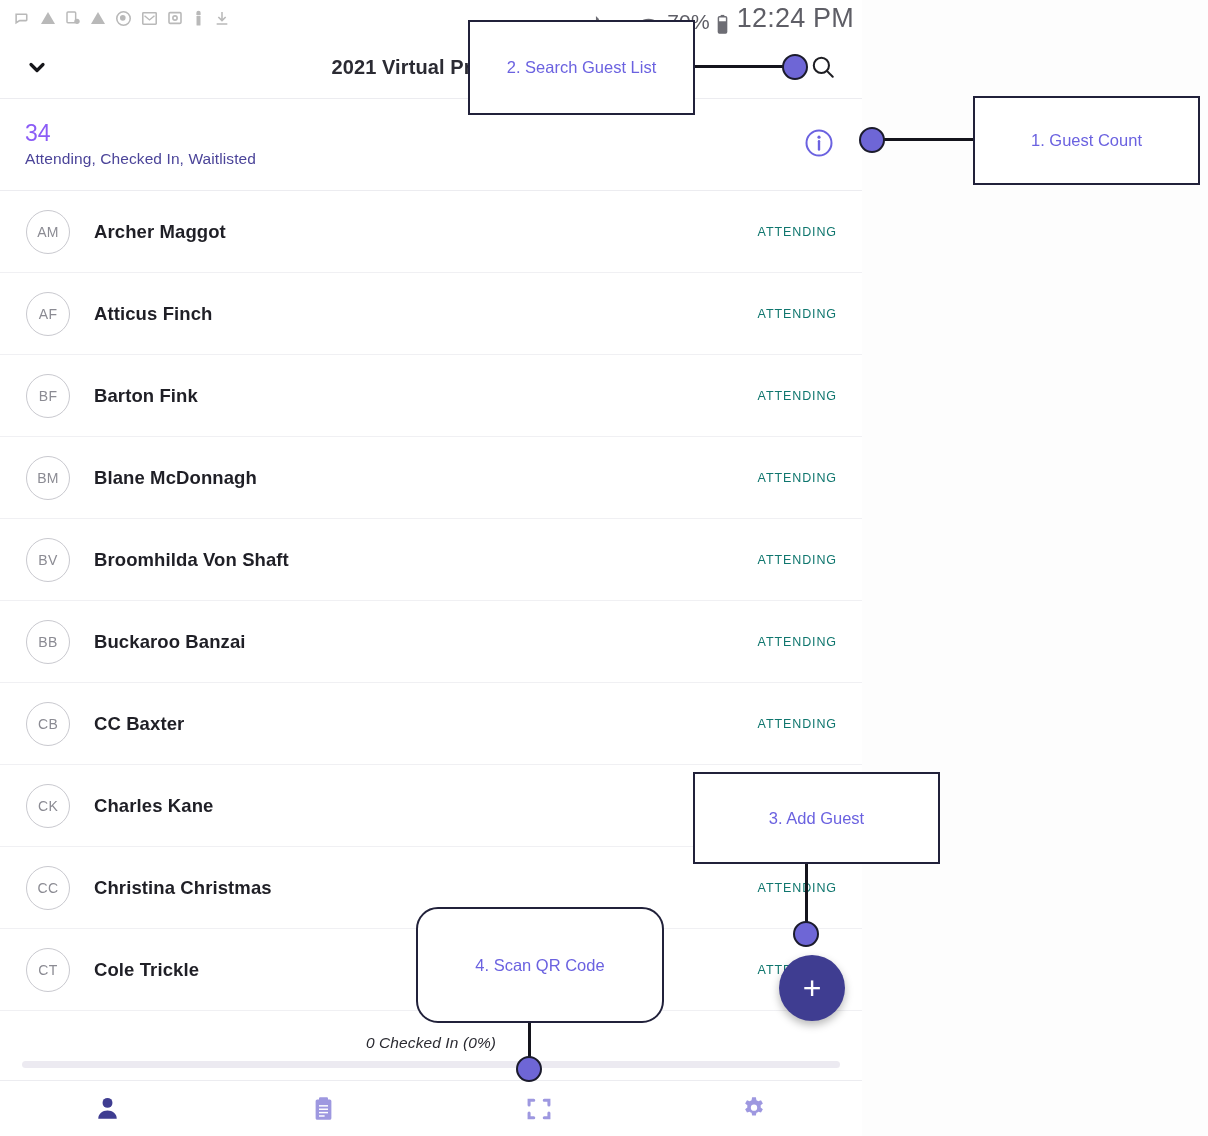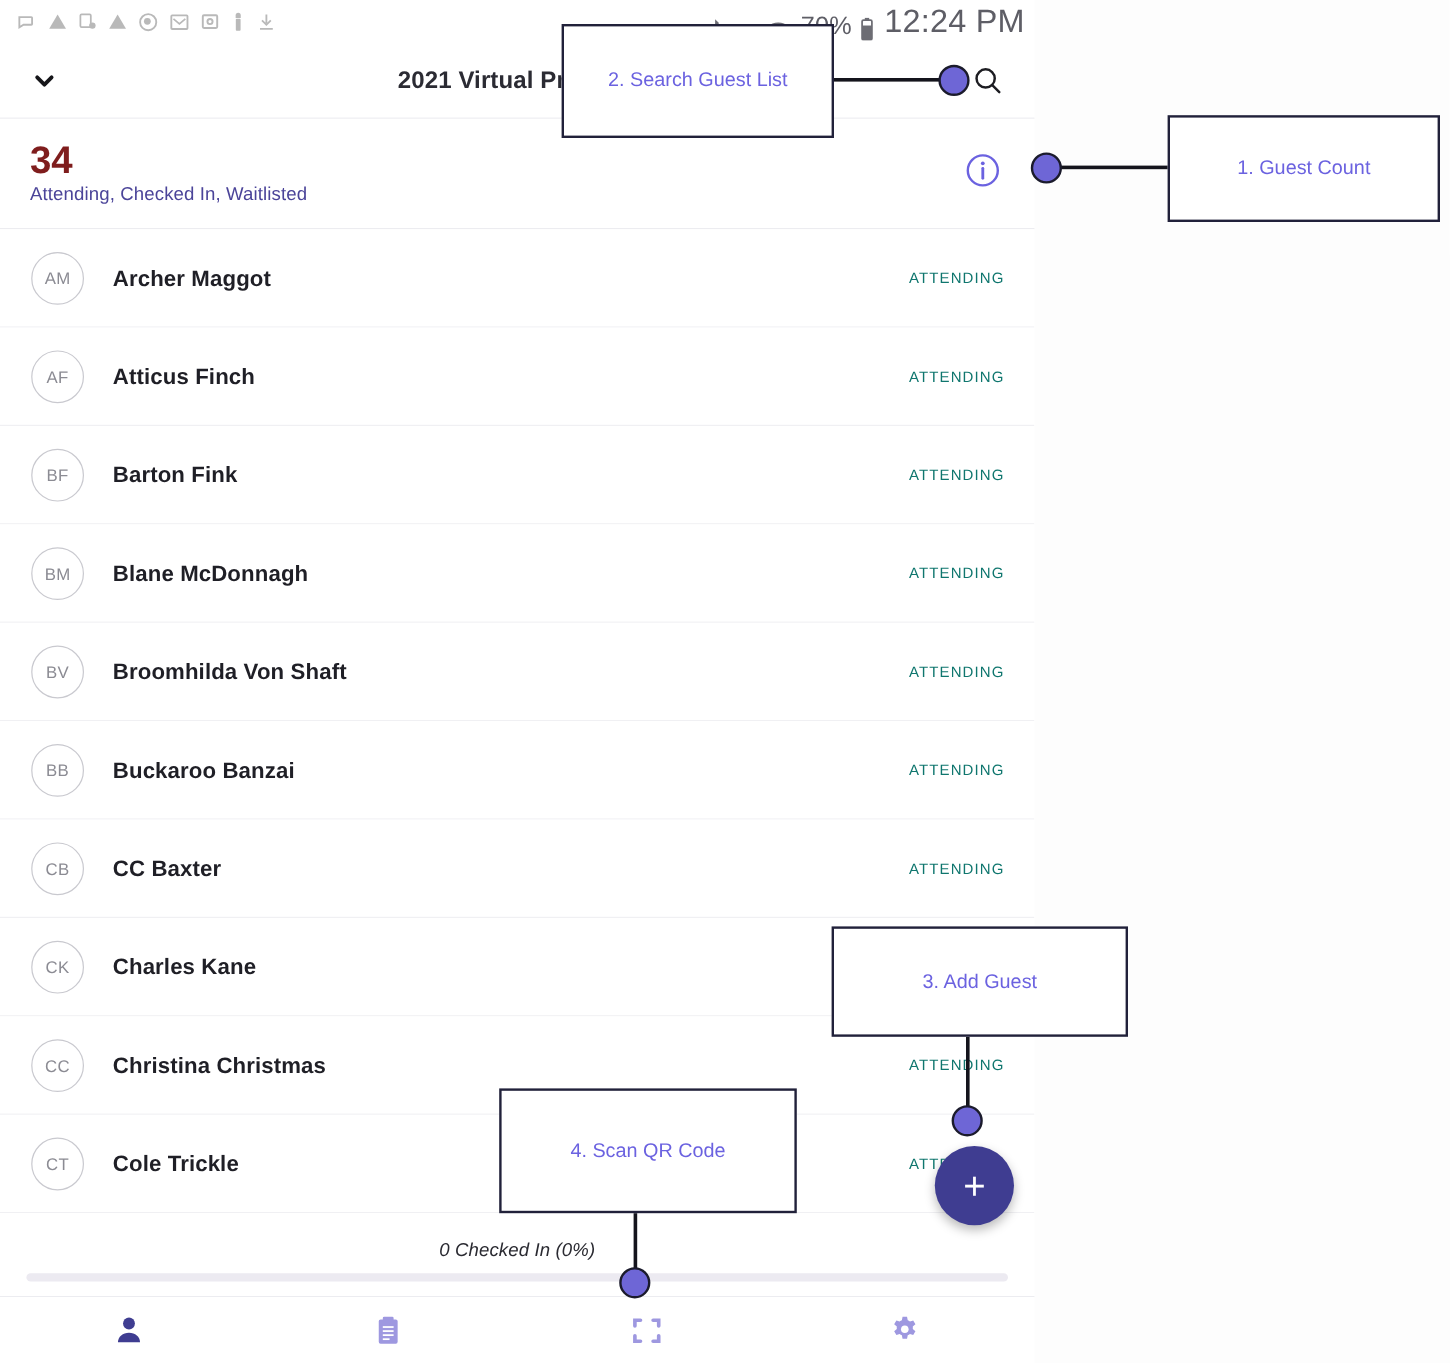--- a/index.html
+++ b/index.html
@@ -51,21 +51,21 @@
     color: #1d1d22; cursor: pointer;
   }
 
   
   .summary {
     position: absolute; left: 0; top: 99px; width: 862px; height: 92px;
     display: flex; align-items: center; justify-content: space-between;
     padding: 0 28px 0 25px; background: #ffffff;
     border-bottom: 1px solid #ececf0;
   }
-  .summary-count { font-size: 32px; font-weight: bold; color: #7f1d1d; line-height: 1.05; }
+  .summary-count { font-size: 23px; font-weight: normal; color: #8b5cf6; line-height: 1.05; }
   .summary-sub { font-size: 15.5px; color: #4b4499; margin-top: 4px; letter-spacing: 0.1px; }
   .info-icon { cursor: pointer; }
 
   
   .list { position: absolute; left: 0; top: 191px; width: 862px; height: 890px; overflow: hidden; }
   .row {
     height: 82px; display: flex; align-items: center;
     padding: 0 25px 0 26px; border-bottom: 1px solid #f0f0f3;
     background: #ffffff;
   }
@@ -374,19 +374,19 @@
     </div>
 
     <div class="leader" style="left:805px; top:864px; width:3px; height:70px;"></div>
     <div class="dot" style="left:793px; top:921px;"></div>
     <div class="callout" style="left:693px; top:772px; width:247px; height:92px;">
       <span>3. Add Guest</span>
     </div>
 
     <div class="leader" style="left:528px; top:999px; width:3px; height:70px;"></div>
     <div class="dot" style="left:516px; top:1056px;"></div>
-    <div class="callout" style="left:416px; top:907px; width:248px; height:104px;">
+    <div class="callout" style="left:416px; top:907px; width:248px; height:116px;border-radius:22px;">
       <span>4. Scan QR Code</span>
     </div>
 
   </div>
 
 </div>
 
 </body></html>

